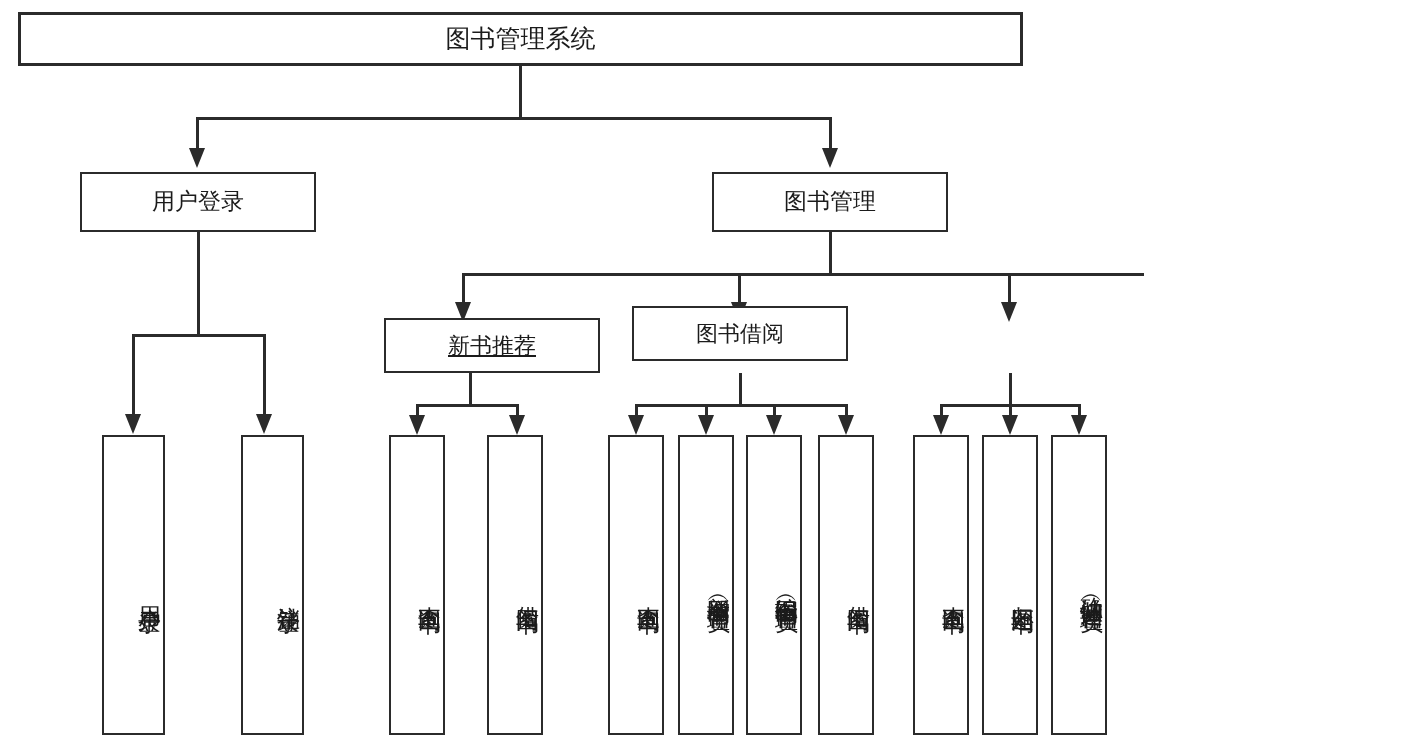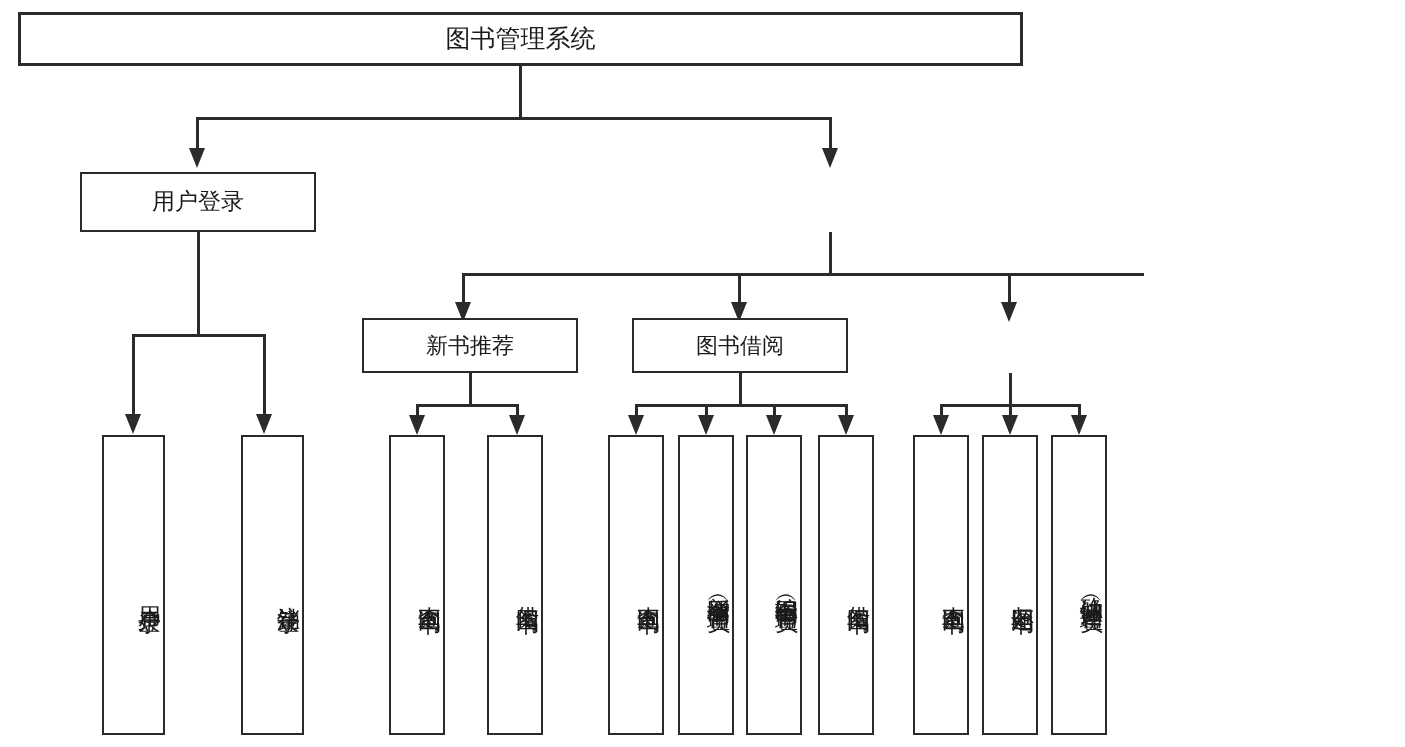--- a/index.html
+++ b/index.html
@@ -98,20 +98,23 @@
   <div class="conn vline" style="left:196px; top:117px; width:2.5px; height:32px;"></div>
   <div class="arrow" style="left:189px; top:148px;"></div>
 
   <div class="conn vline" style="left:829px; top:117px; width:2.5px; height:32px;"></div>
   <div class="arrow" style="left:822px; top:148px;"></div>
 
   <div class="node lvl1" style="left:80px; top:172px; width:236px; height:60px;">
     <span>用户登录</span>
   </div>
 
+  <div class="node lvl1" style="left:712px; top:172px; width:236px; height:60px;">
+    <span>图书管理</span>
+  </div>
 
   <div class="conn vline" style="left:197px; top:232px; width:2.5px; height:104px;"></div>
   <div class="conn hline" style="left:132px; top:334px; width:133px; height:2.5px;"></div>
   <div class="conn vline" style="left:132px; top:334px; width:2.5px; height:81px;"></div>
   <div class="arrow" style="left:125px; top:414px;"></div>
   <div class="conn vline" style="left:263px; top:334px; width:2.5px; height:81px;"></div>
   <div class="arrow" style="left:256px; top:414px;"></div>
 
   <div class="node leaf" style="left:102px; top:435px; width:63px; height:300px;">
     <span class="leaf-text">用户登录</span>
@@ -128,24 +131,24 @@
 
   <div class="conn vline" style="left:738px; top:273px; width:2.5px; height:30px;"></div>
   <div class="arrow" style="left:731px; top:302px;"></div>
 
   <div class="conn vline" style="left:1008px; top:273px; width:2.5px; height:30px;"></div>
   <div class="arrow" style="left:1001px; top:302px;"></div>
 
   <div class="conn vline" style="left:1278px; top:273px; width:2.5px; height:30px;"></div>
   <div class="arrow" style="left:1271px; top:302px;"></div>
 
-  <div class="node lvl2" style="left:362px; top:318px; width:216px; height:55px;">
+  <div class="node lvl2" style="left:384px; top:318px; width:216px; height:55px;text-decoration:underline;">
     <span>新书推荐</span>
   </div>
-  <div class="node lvl2" style="left:632px; top:318px; width:216px; height:55px;text-align:right;">
+  <div class="node lvl2" style="left:632px; top:306px; width:216px; height:55px;text-align:right;">
     <span>图书借阅</span>
   </div>
 
   <div class="conn vline" style="left:469px; top:373px; width:2.5px; height:33px;"></div>
   <div class="conn hline" style="left:416px; top:404px; width:102px; height:2.5px;"></div>
   <div class="conn vline" style="left:416px; top:404px; width:2.5px; height:12px;"></div>
   <div class="arrow" style="left:409px; top:415px;"></div>
   <div class="conn vline" style="left:516px; top:404px; width:2.5px; height:12px;"></div>
   <div class="arrow" style="left:509px; top:415px;"></div>
 

